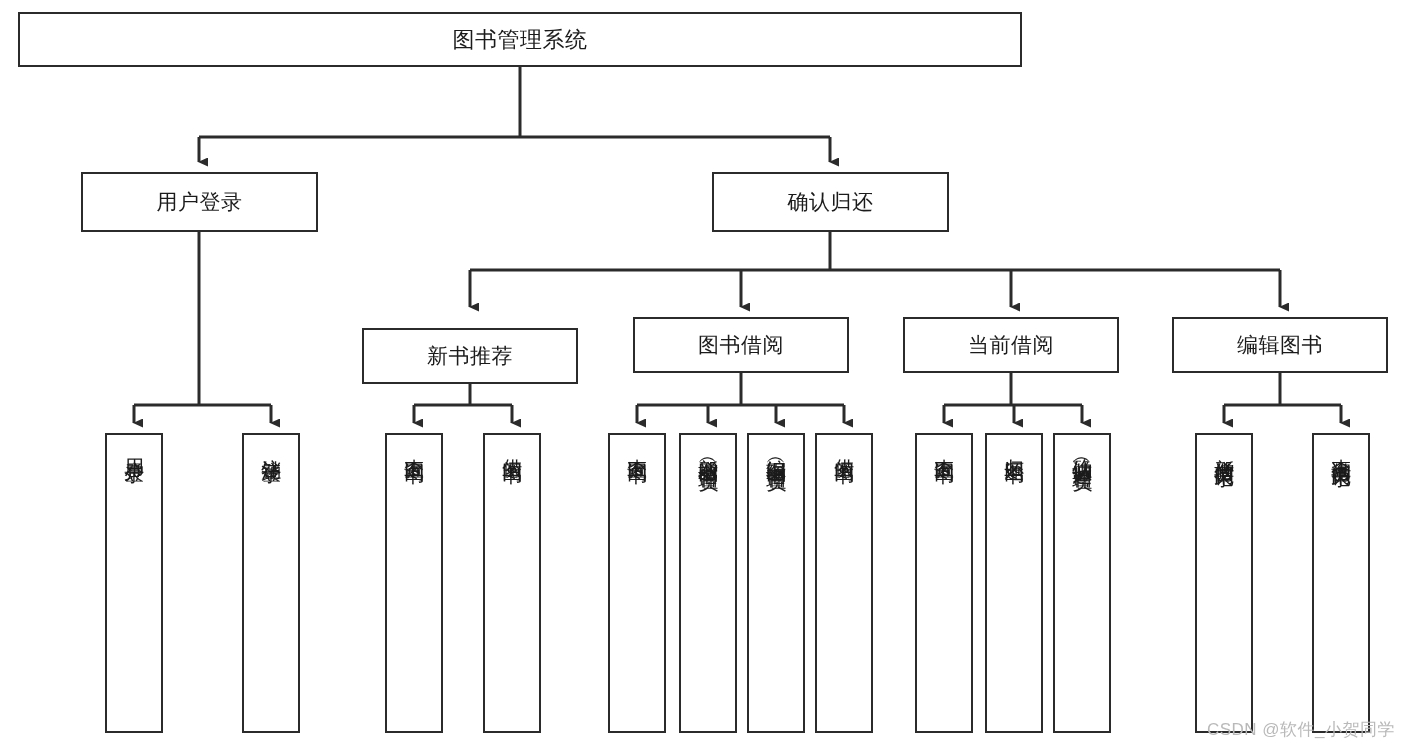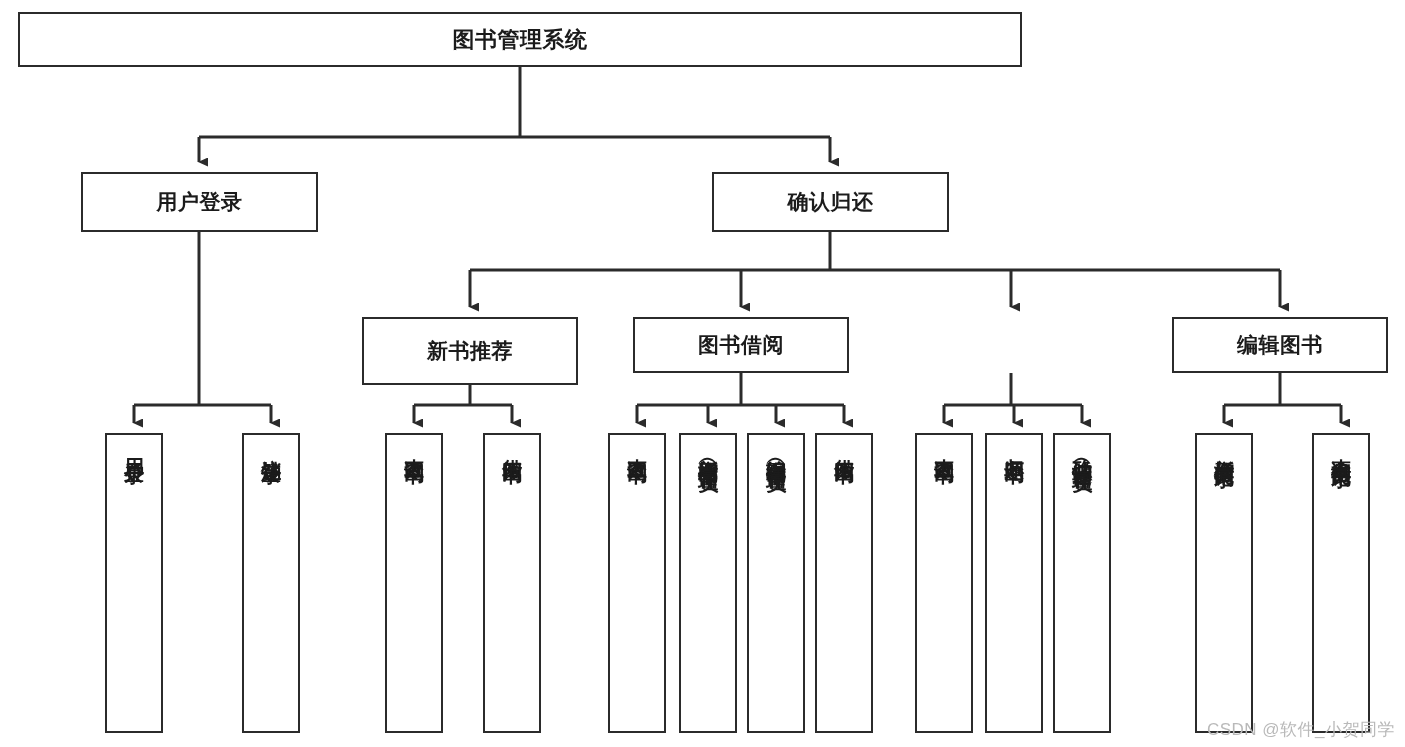--- a/index.html
+++ b/index.html
@@ -35,21 +35,20 @@
     align-items: center;
     justify-content: center;
     z-index: 2;
   }
   .node-label {
     font-size: 21px;
     line-height: 1.15;
     color: #1b1b1b;
     white-space: nowrap;
     letter-spacing: 0.5px;
-    font-weight: bold;
   }
   .node.vertical {
     align-items: flex-start;
     padding-top: 8px;
   }
   .node.vertical .node-label {
     writing-mode: vertical-rl;
     text-orientation: upright;
     font-size: 20px;
     line-height: 1.18;
@@ -134,25 +133,28 @@
     <span class="node-label">图书管理系统</span>
   </div>
 
   <div class="node lvl2" id="node-l2-0" style="left: 81px; top: 172px; width: 237px; height: 60px;">
     <span class="node-label">用户登录</span>
   </div>
   <div class="node lvl2" id="node-l2-1" style="left: 712px; top: 172px; width: 237px; height: 60px;">
     <span class="node-label">确认归还</span>
   </div>
 
-  <div class="node lvl3" id="node-l3-0" style="left: 362px; top: 317px; width: 216px; height: 68px;">
+  <div class="node lvl3" id="node-l3-0" style="left: 362px; top: 328px; width: 216px; height: 56px;">
     <span class="node-label">新书推荐</span>
   </div>
   <div class="node lvl3" id="node-l3-1" style="left: 633px; top: 317px; width: 216px; height: 56px;">
     <span class="node-label">图书借阅</span>
+  </div>
+  <div class="node lvl3" id="node-l3-2" style="left: 903px; top: 317px; width: 216px; height: 56px;">
+    <span class="node-label">当前借阅</span>
   </div>
   <div class="node lvl3" id="node-l3-3" style="left: 1172px; top: 317px; width: 216px; height: 56px;">
     <span class="node-label">编辑图书</span>
   </div>
 
   <div class="node vertical" id="leaf-0" style="left: 105px; top: 433px; width: 58px; height: 300px;">
     <span class="node-label">用户登录</span>
   </div>
   <div class="node vertical" id="leaf-1" style="left: 242px; top: 433px; width: 58px; height: 300px;">
     <span class="node-label">注销登录</span>

